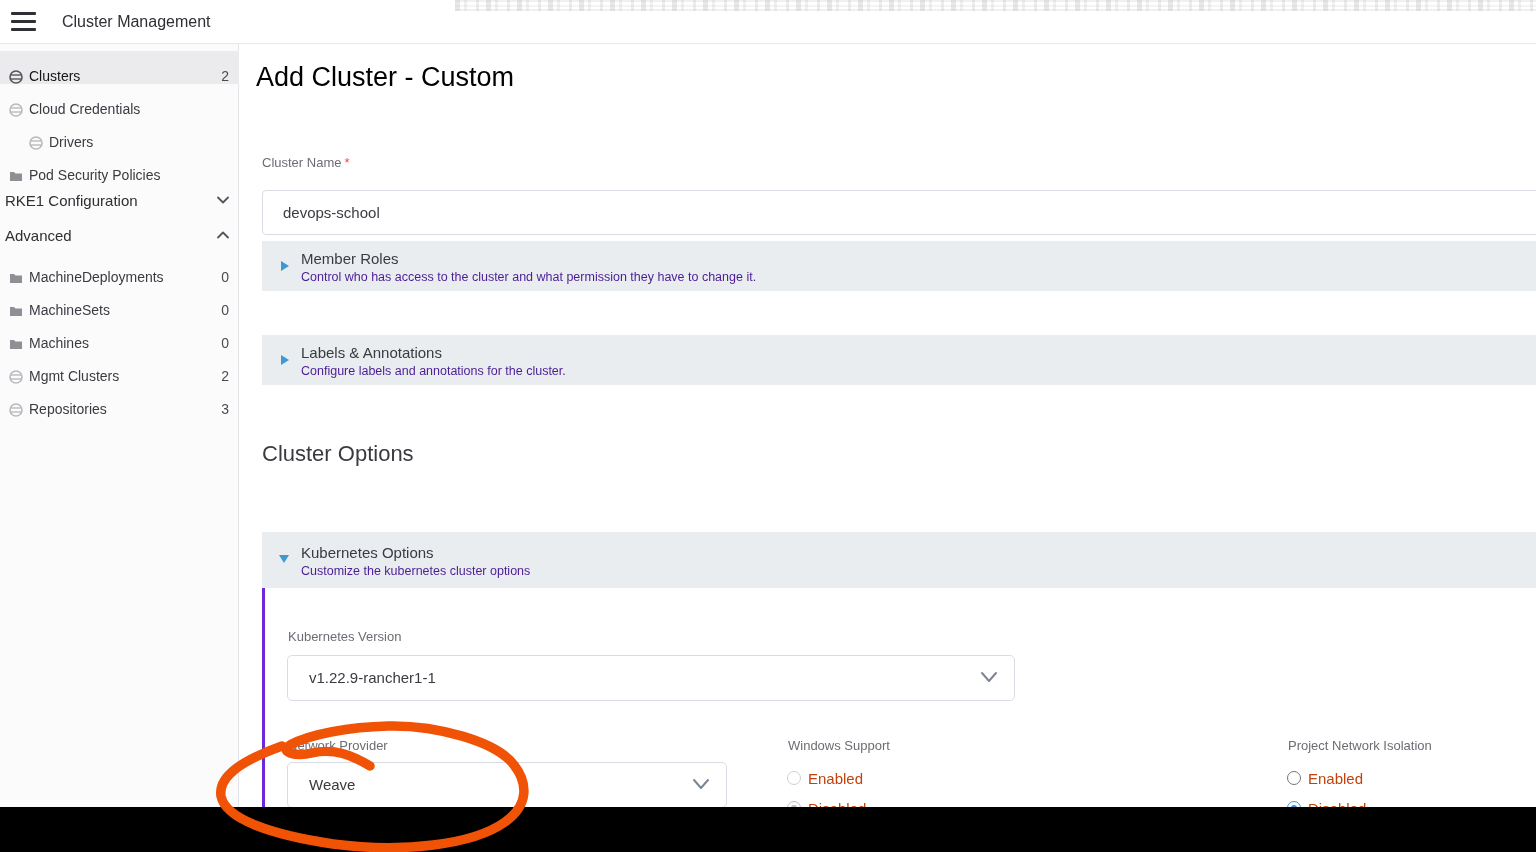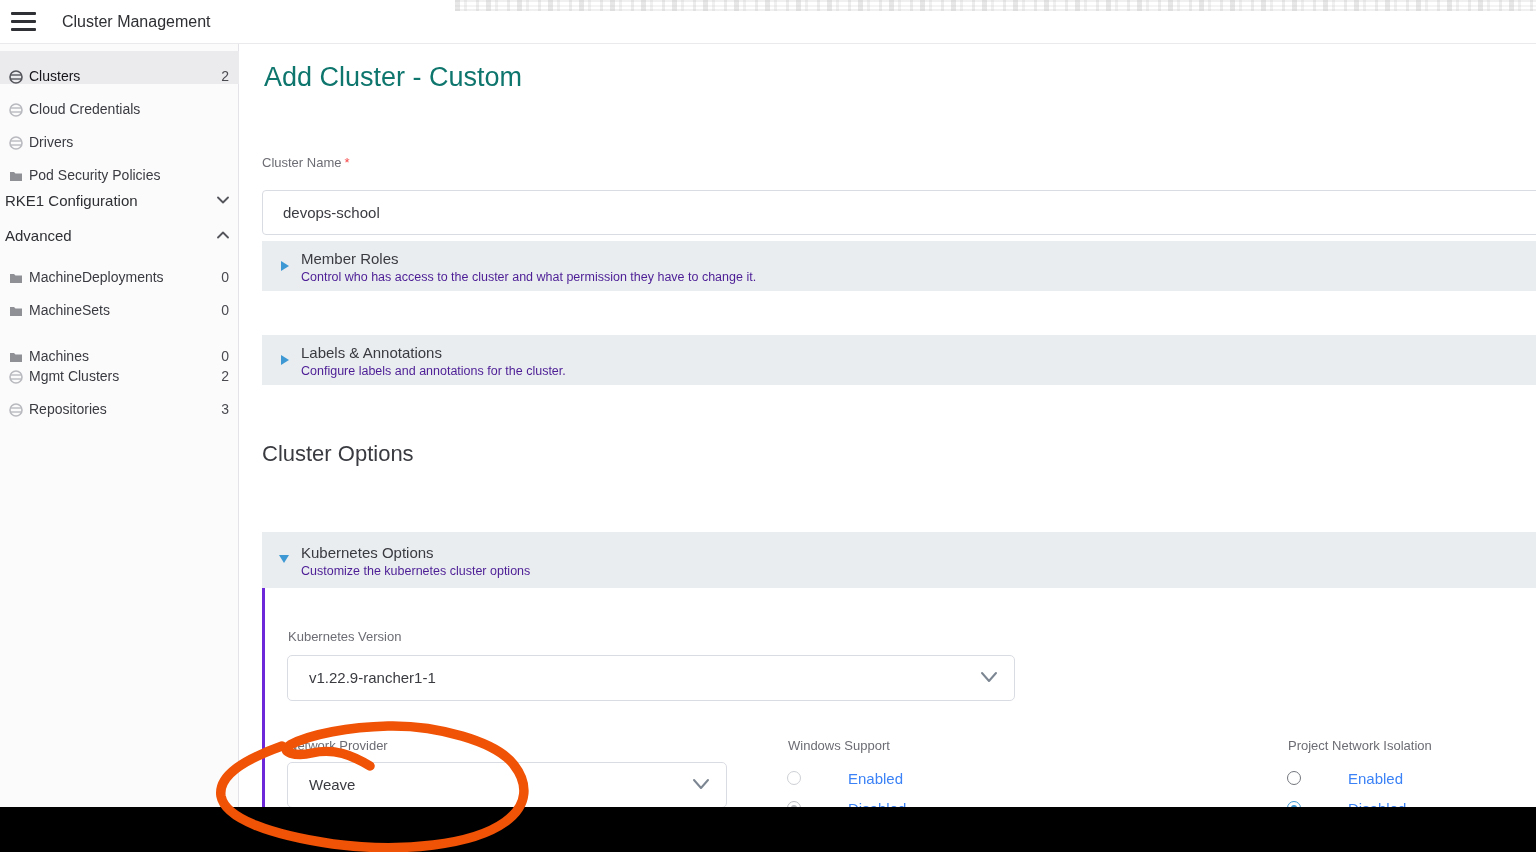--- a/index.html
+++ b/index.html
@@ -27,21 +27,21 @@
   .nav-item.selected { background:#ebebee; color:#141419; }
   .nav-item .ic { width:15px; height:15px; margin-right:6px; flex:0 0 auto; display:flex; align-items:center; justify-content:center; }
   .nav-item .lbl { flex:1 1 auto; white-space:nowrap; overflow:hidden; }
   .nav-item .cnt { flex:0 0 auto; font-size:14px; color:#4a4b50; }
   .nav-section { position:absolute; left:0; width:239px; height:34px; display:flex; align-items:center; padding:0 10px 0 5px; font-size:15px; color:#2e2f33; cursor:pointer; }
   .nav-section .lbl { flex:1 1 auto; }
   .sidebar-version { position:absolute; left:6px; top:781px; font-size:13px; color:#a2a2a8; }
 
   
   .main { position:absolute; left:240px; top:44px; right:0; bottom:0; background:#fff; }
-  .page-title { position:absolute; left:24px; top:18px; font-size:27px; font-weight:400; color:#0f766e; }
+  .page-title { position:absolute; left:16px; top:18px; font-size:27px; font-weight:400; color:#000000; }
   .field-label { position:absolute; font-size:13px; color:#6c6d74; }
   .req { color:#f64747; margin-left:3px; }
   .text-input { position:absolute; left:22px; top:146px; right:-6px; height:45px; border:1px solid #d9dce3; border-radius:4px; background:#fff; padding:0 20px; font-size:15px; color:#3a3b41; font-family:inherit; outline:none; }
 
   .accordion { position:absolute; left:22px; right:0; height:50px; background:#e9edf0; cursor:pointer; }
   .acc-tri-right { position:absolute; left:19px; top:20px; width:0; height:0; border-left:8px solid #3d98d3; border-top:5px solid transparent; border-bottom:5px solid transparent; }
   .acc-tri-down { position:absolute; left:17px; top:23px; width:0; height:0; border-top:8px solid #3d98d3; border-left:5px solid transparent; border-right:5px solid transparent; }
   .acc-title { position:absolute; left:39px; top:9px; font-size:15px; color:#3a3b41; }
   .acc-desc { position:absolute; left:39px; top:29px; font-size:12.5px; color:#4c1d95; }
 
@@ -58,21 +58,21 @@
 
   .radio-row { position:absolute; display:flex; align-items:center; gap:7px; height:16px; cursor:pointer; }
   .radio-circle { width:14px; height:14px; border-radius:50%; border:1px solid #73767e; background:#fff; position:relative; flex:0 0 auto; }
   .radio-circle.muted { border-color:#cdd0d4; }
   .radio-circle.sel-gray { border-color:#b9bcc1; }
   .radio-circle.sel-gray::after,
   .radio-circle.sel-blue::after { content:""; position:absolute; left:3px; top:3px; width:6px; height:6px; border-radius:50%; }
   .radio-circle.sel-gray::after { background:#b9bcc1; }
   .radio-circle.sel-blue { border-color:#3d98d3; }
   .radio-circle.sel-blue::after { background:#3d98d3; }
-  .radio-label { font-size:15px; color:#3b82f6; white-space:nowrap;margin-left:40px; }
+  .radio-label { font-size:15px; color:#c2410c; white-space:nowrap; }
 
   .black-bar { position:absolute; left:0; top:807px; width:1536px; height:45px; background:#000; z-index:20; }
 
   .annotation-svg { position:absolute; left:0; top:0; z-index:30; pointer-events:none; }
 
   svg.glyph { display:block; }
 </style>
 </head>
 <body>
 
@@ -107,21 +107,21 @@
         <svg class="glyph" width="14" height="14" viewBox="0 0 14 14">
             <circle cx="7" cy="7" r="6" fill="none" stroke="#b9babf" stroke-width="1.6"></circle>
             <line x1="1" y1="5" x2="13" y2="5" stroke="#b9babf" stroke-width="1.4"></line>
             <line x1="1" y1="9" x2="13" y2="9" stroke="#b9babf" stroke-width="1.4"></line>
           </svg>
       </span>
       <span class="lbl">Cloud Credentials</span>
       <span class="cnt"></span>
     </div>
 
-    <div class="nav-item" style="top:73px;">
+    <div class="nav-item" style="top:73px;margin-left:20px;">
       <span class="ic">
         <svg class="glyph" width="14" height="14" viewBox="0 0 14 14">
             <circle cx="7" cy="7" r="6" fill="none" stroke="#b9babf" stroke-width="1.6"></circle>
             <line x1="1" y1="5" x2="13" y2="5" stroke="#b9babf" stroke-width="1.4"></line>
             <line x1="1" y1="9" x2="13" y2="9" stroke="#b9babf" stroke-width="1.4"></line>
           </svg>
       </span>
       <span class="lbl">Drivers</span>
       <span class="cnt"></span>
     </div>
@@ -167,21 +167,21 @@
     <div class="nav-item" style="top:241px;">
       <span class="ic">
         <svg class="glyph" width="14" height="12" viewBox="0 0 14 12">
             <path d="M1 2 h4 l1.5 1.5 H13 V11 H1 Z" fill="#8e9096"></path>
           </svg>
       </span>
       <span class="lbl">MachineSets</span>
       <span class="cnt">0</span>
     </div>
 
-    <div class="nav-item" style="top:287px;">
+    <div class="nav-item" style="top:274px;">
       <span class="ic">
         <svg class="glyph" width="14" height="12" viewBox="0 0 14 12">
             <path d="M1 2 h4 l1.5 1.5 H13 V11 H1 Z" fill="#8e9096"></path>
           </svg>
       </span>
       <span class="lbl">Machines</span>
       <span class="cnt">0</span>
     </div>
 
     <div class="nav-item" style="top:307px;">

